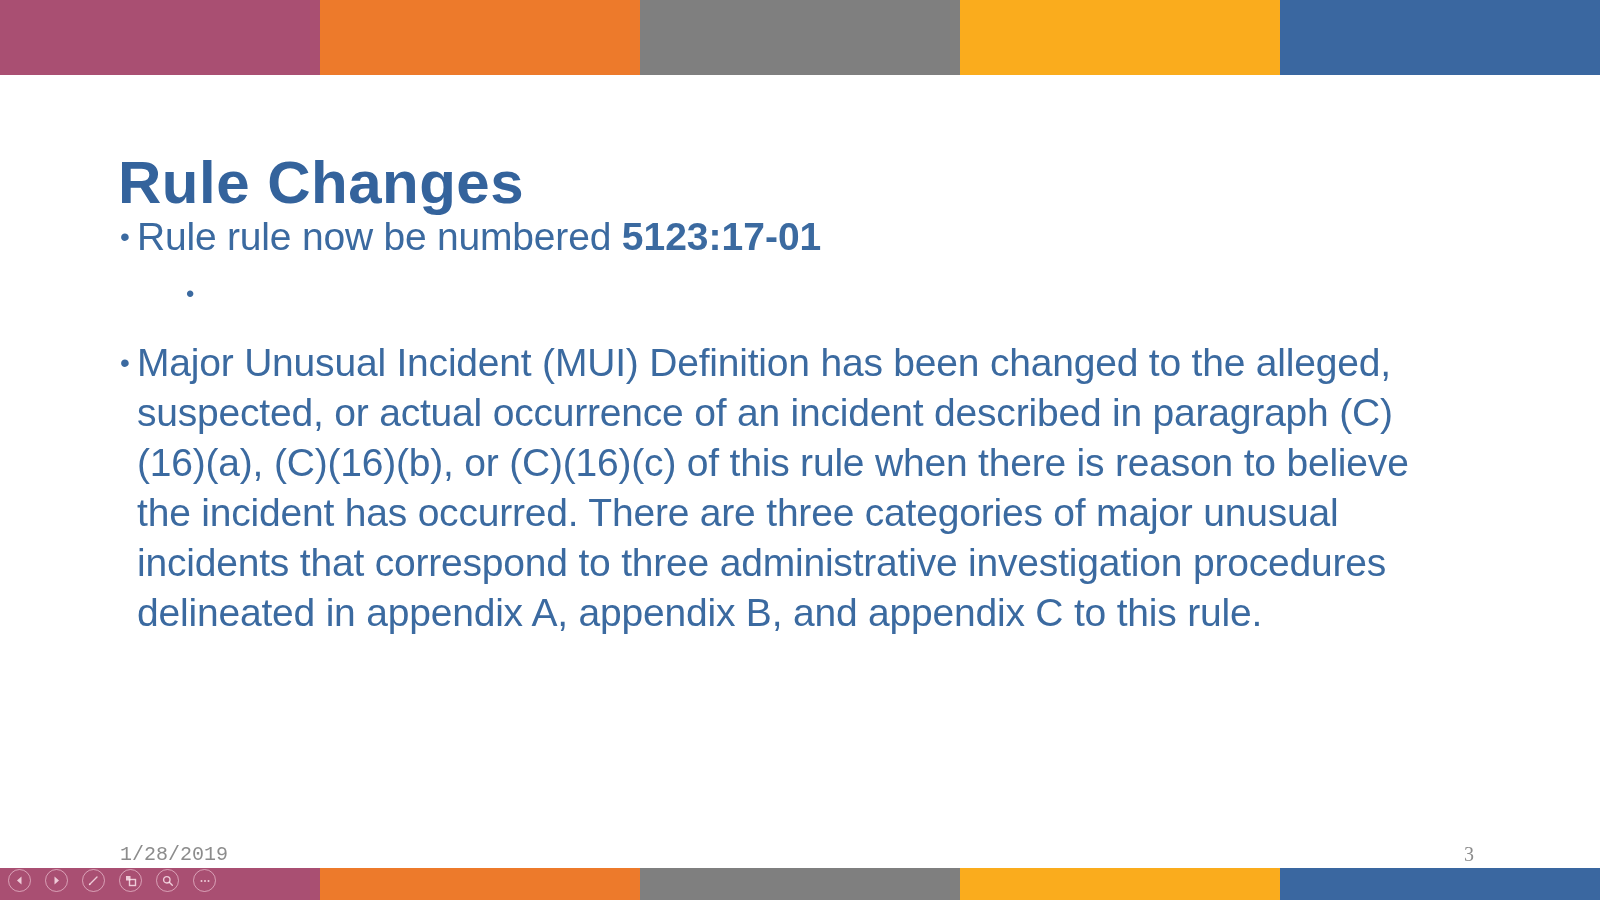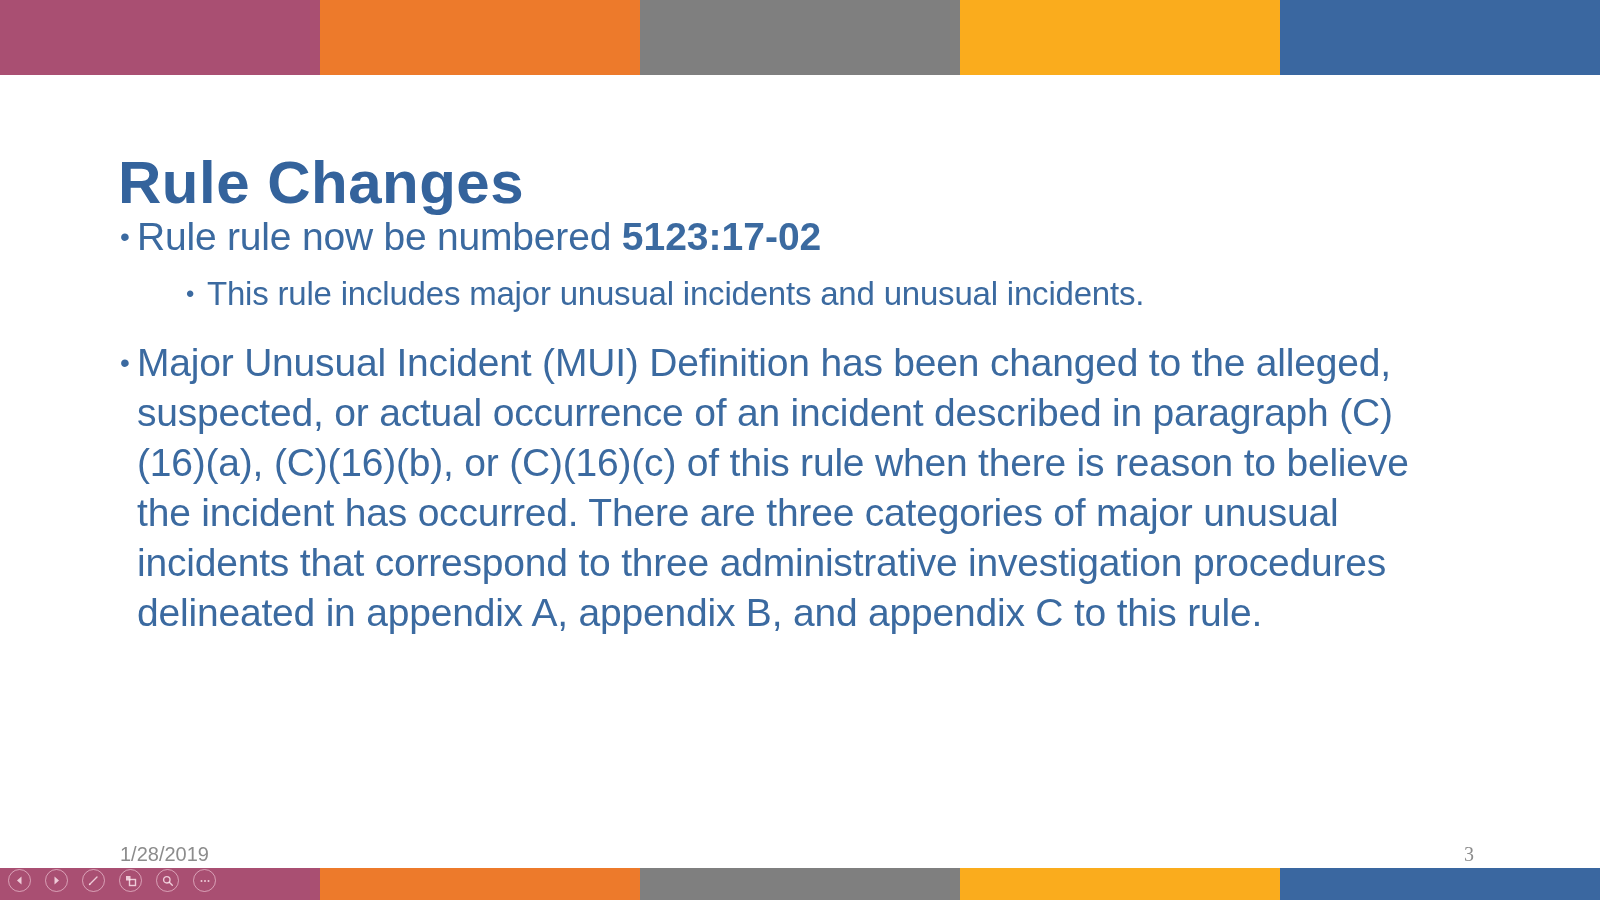--- a/index.html
+++ b/index.html
@@ -26,21 +26,21 @@
   .bullet-row { display:flex; align-items:flex-start; }
   .lvl1 { font-size:39px; line-height:50px; letter-spacing:-0.2px; }
   .lvl1 .dot { flex:none; width:17px; }
   .lvl2 { font-size:33px; line-height:44px; margin:10px 0 22px 66px; letter-spacing:-0.2px; }
   .lvl2 .dot { flex:none; width:21px; }
   .dot { font-size:0.72em; line-height:inherit; }
   .rule-number { font-weight:700; letter-spacing:0; }
 
   .footer-date {
     position:absolute; left:120px; top:843px;
-    font-family:Liberation Sans, sans-serif; font-size:20px;
+    font-family:Liberation Mono, monospace; font-size:20px;
     color:var(--footer_text_color,#8C8C8C);
   }
   .page-number {
     position:absolute; left:1464px; top:843px;
     font-family:"Liberation Serif", serif; font-size:20px;
     color:var(--footer_text_color,#8C8C8C);
   }
 
   .presenter-controls {
     position:absolute; left:8px; top:869px;
@@ -70,26 +70,25 @@
       <div class="stripe" style="background: rgb(250, 172, 29);"></div>
       <div class="stripe" style="background: rgb(58, 103, 160);"></div>
     </div>
 
   <h1 class="slide-title">Rule Changes</h1>
 
   <div class="content">
 
     <div class="bullet-row lvl1">
       <span class="dot">•</span>
-      <span><span>Rule rule now be numbered </span><span class="rule-number">5123:17-02</span></span>
+      <span><span>Rule rule now be numbered </span><span class="rule-number">5123:17-01</span></span>
     </div>
 
     <div class="bullet-row lvl2">
       <span class="dot">•</span>
-      <span>This rule includes major unusual incidents and unusual incidents.</span>
     </div>
 
     <div class="bullet-row lvl1">
       <span class="dot">•</span>
       <span>Major Unusual Incident (MUI) Definition has been changed to the alleged, suspected, or actual occurrence of an incident described in paragraph (C)(16)(a), (C)(16)(b), or (C)(16)(c) of this rule when there is reason to believe the incident has occurred. There are three categories of major unusual incidents that correspond to three administrative investigation procedures delineated in appendix A, appendix B, and appendix C to this rule.</span>
     </div>
 
   </div>
 
   <div class="footer-date">1/28/2019</div>

